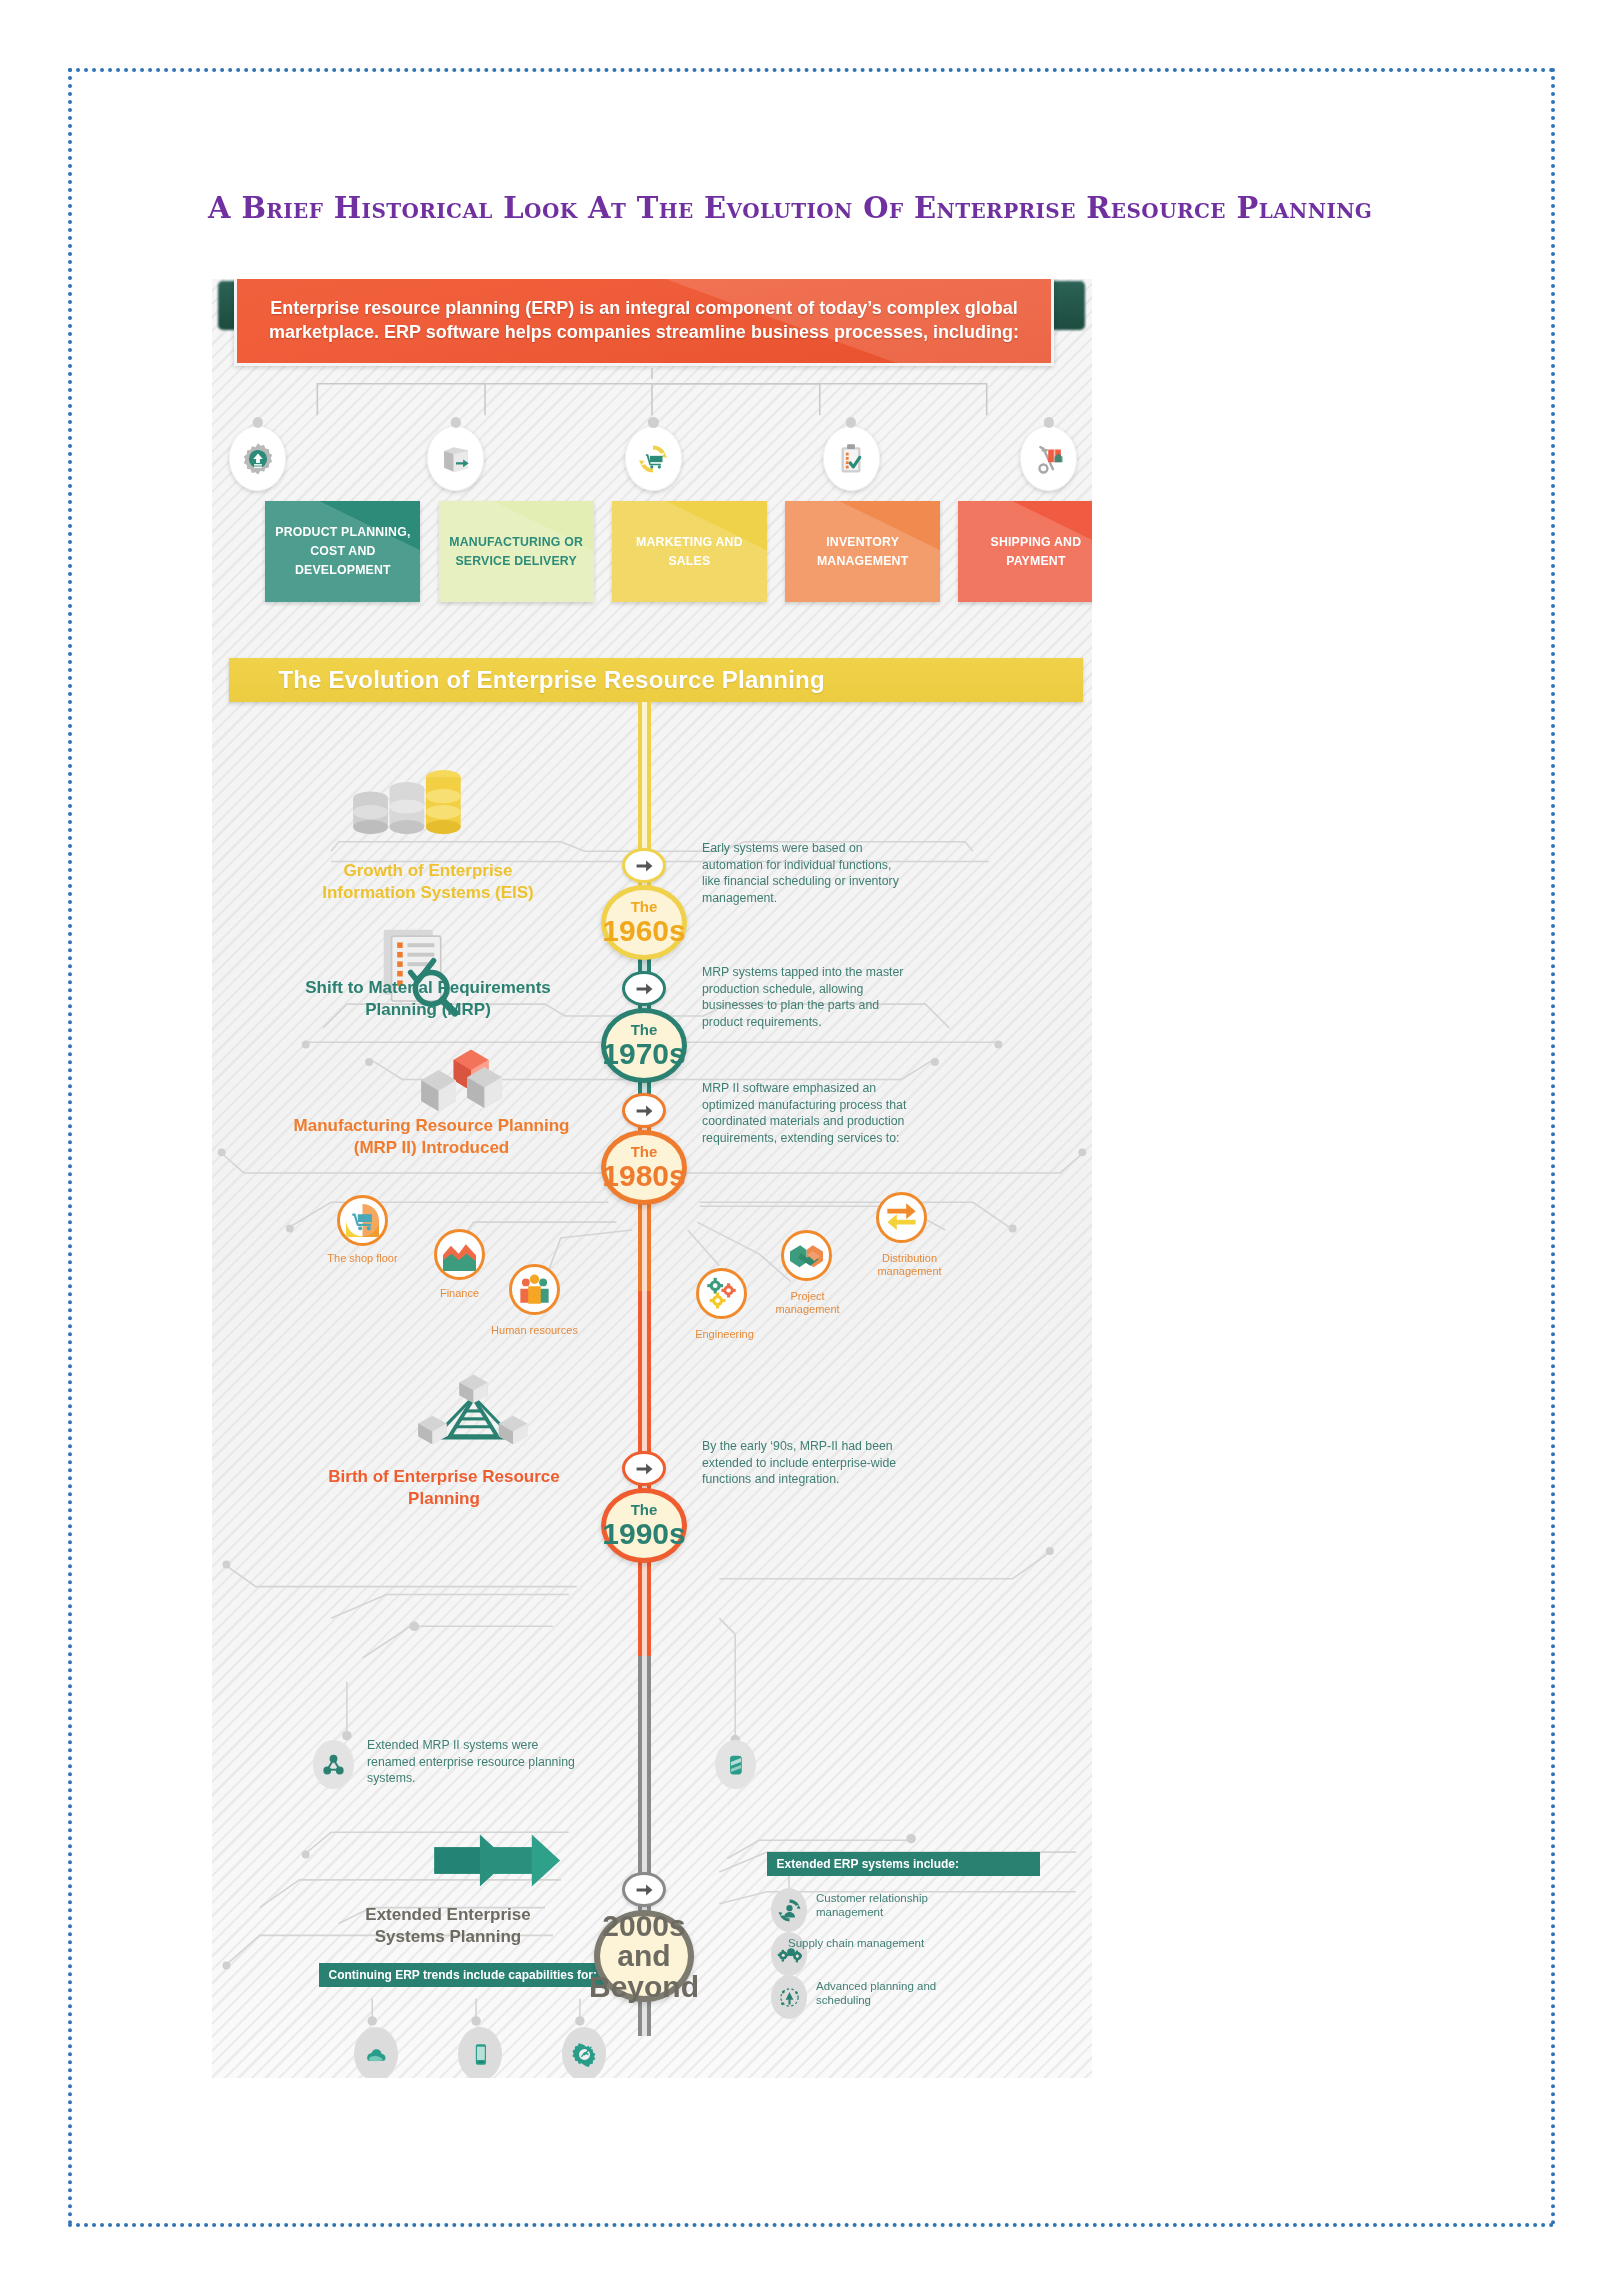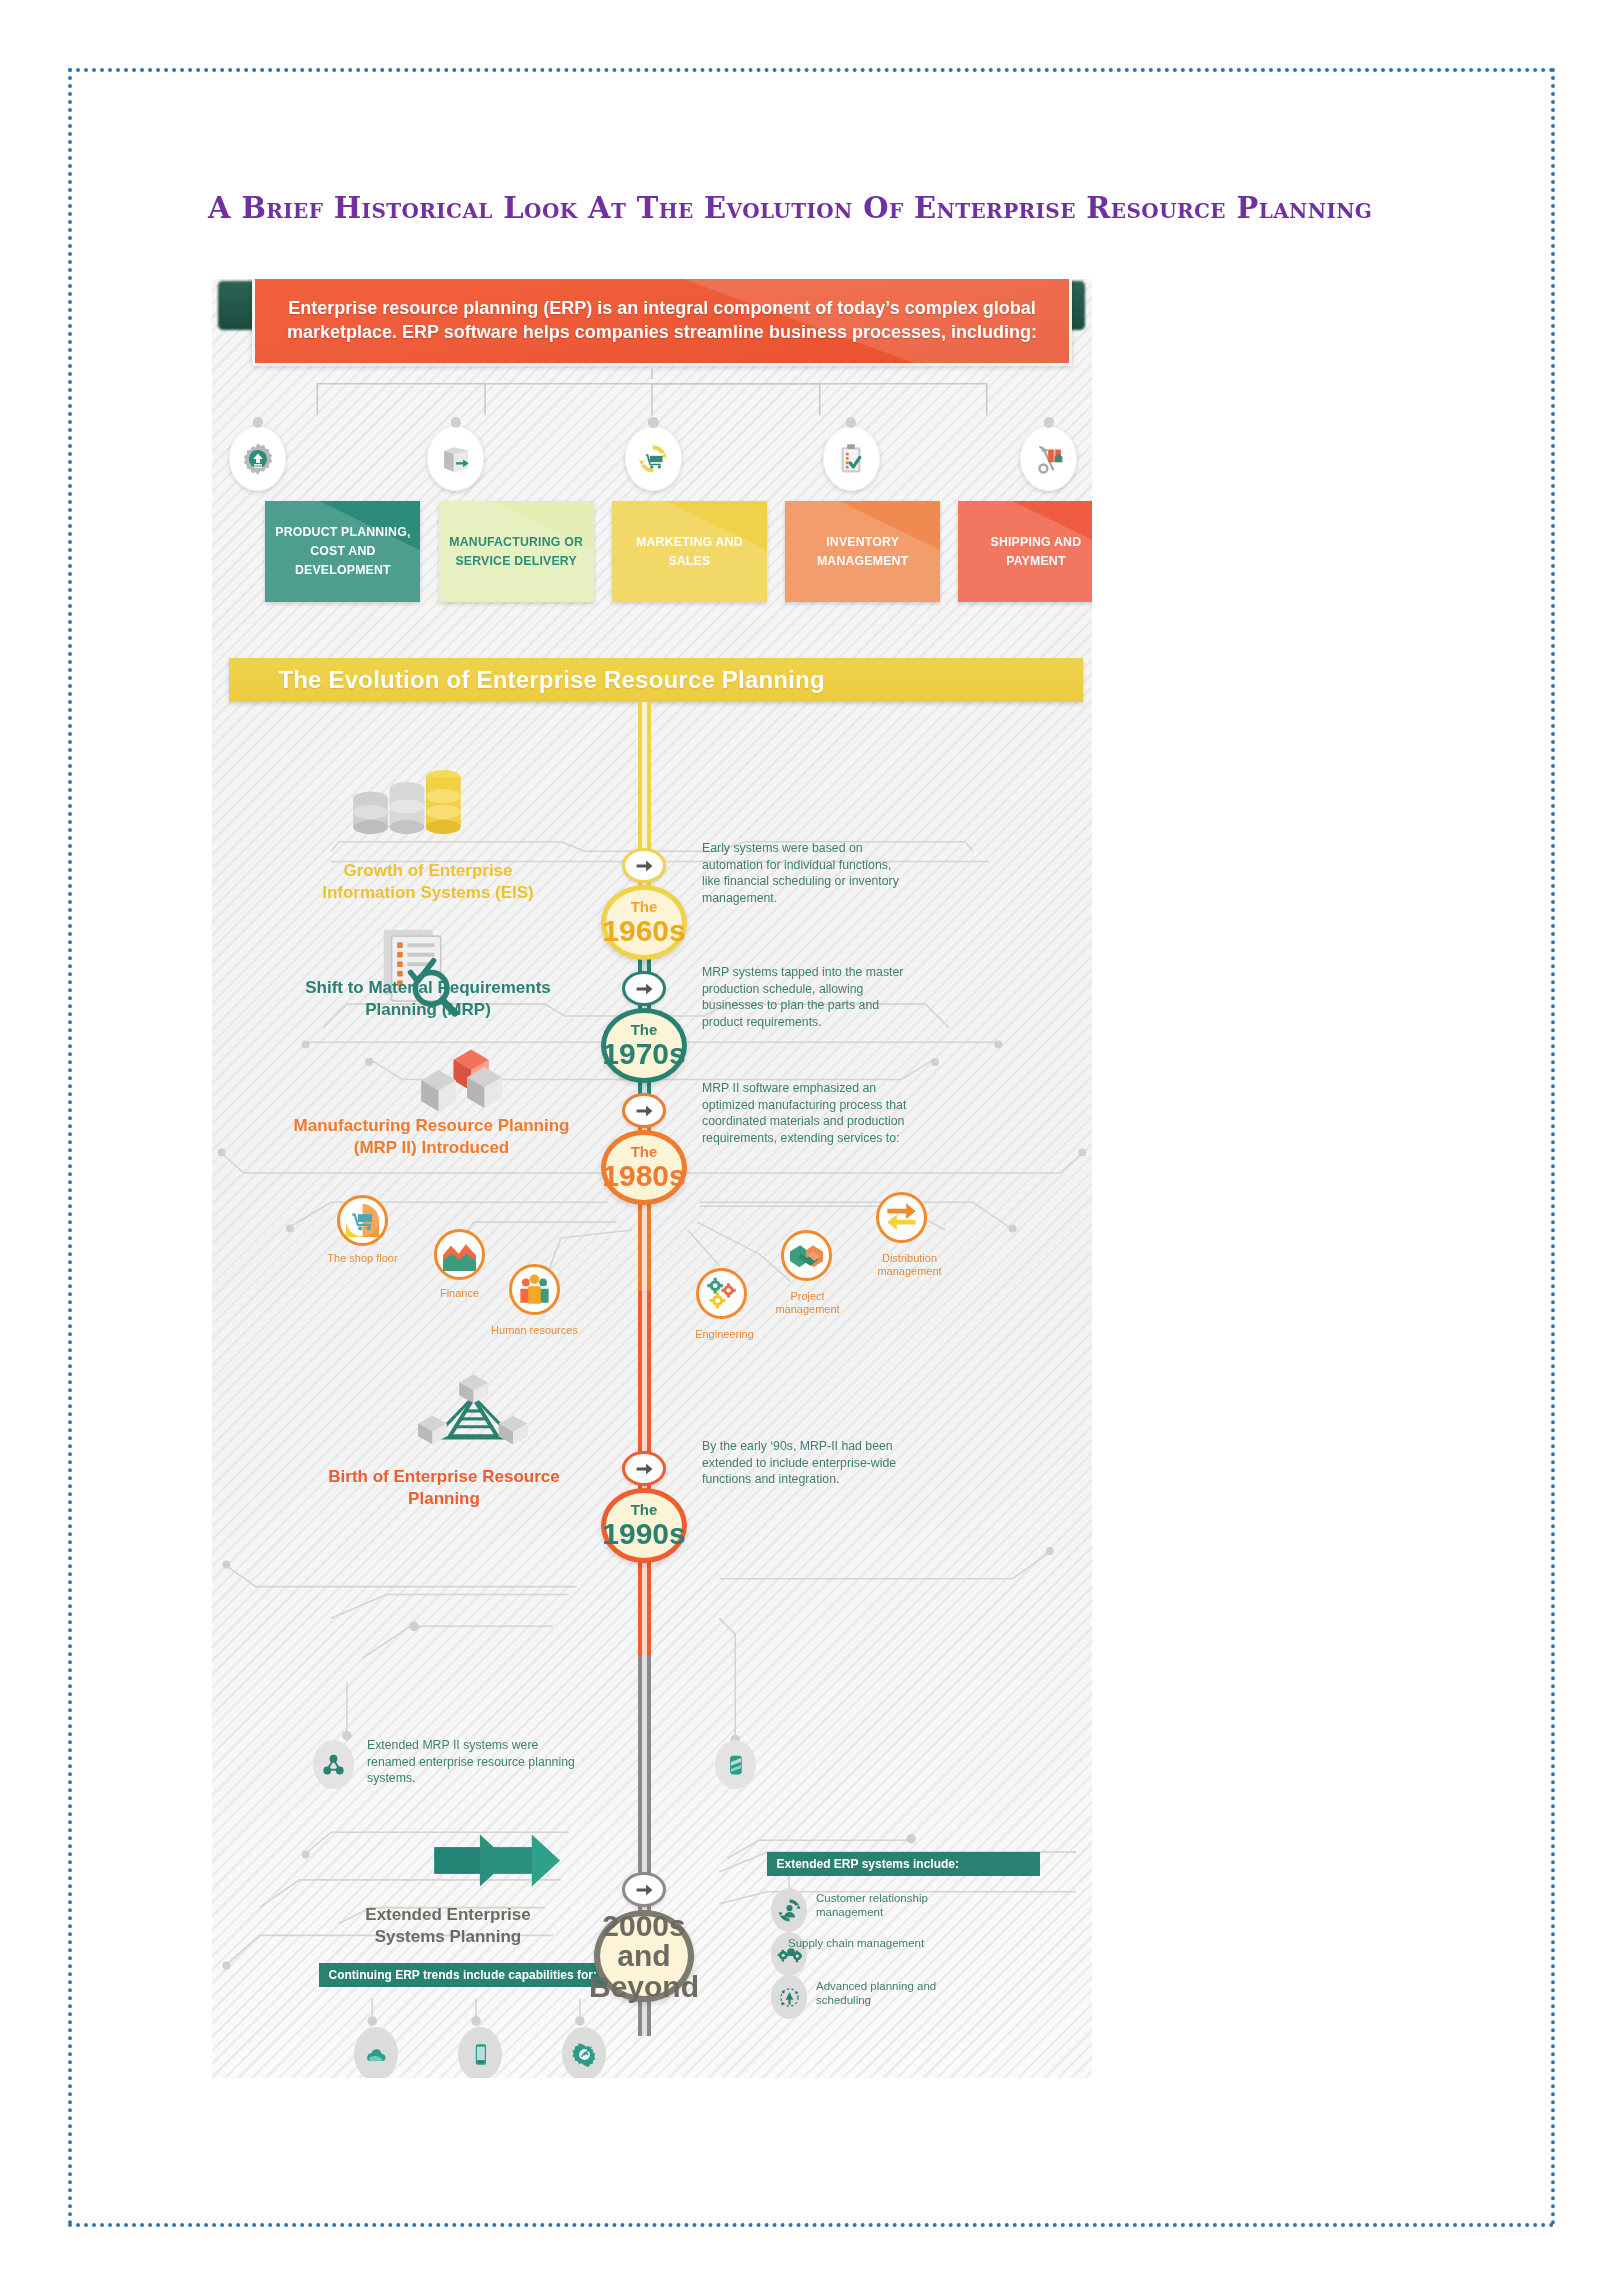--- a/index.html
+++ b/index.html
@@ -51,21 +51,21 @@
   
   .ribbon {
     position: absolute; left: 6.3px; top: 1.6px;
     width: 867px; height: 49px;
     background: linear-gradient(180deg,#2b6355 0%, #1d4b40 100%);
     border-radius: 4.8px;
     filter: blur(1.2px);
   }
   
   .intro-wrap {
-    position: absolute; left: 40px; top: -3.2px;
+    position: absolute; left: 22px; top: -3.2px;
     width: 820px; height: 90px;
     background: #f4f4f4;
     box-shadow: 0 1.6px 4.8px rgba(0,0,0,.18);
     padding: 3.2px;
   }
   .intro {
     width: 100%; height: 100%;
     background: linear-gradient(168deg,#f1603c 0%, #ef5c39 40%, #e8502c 100%);
     position: relative; overflow: hidden;
     display: flex; align-items: center; justify-content: center;

